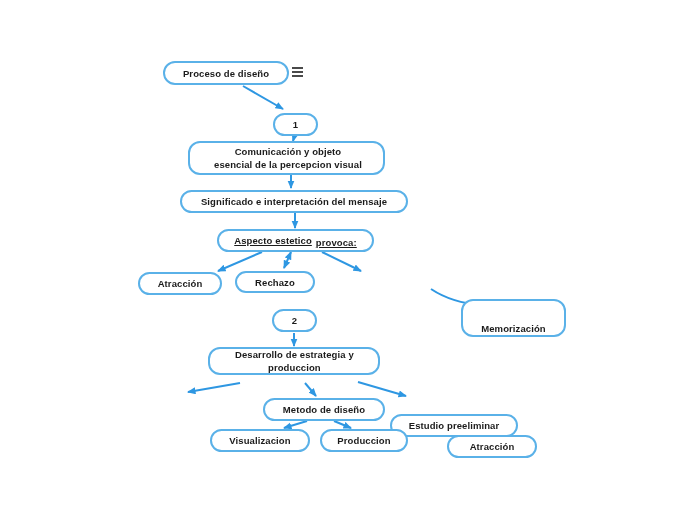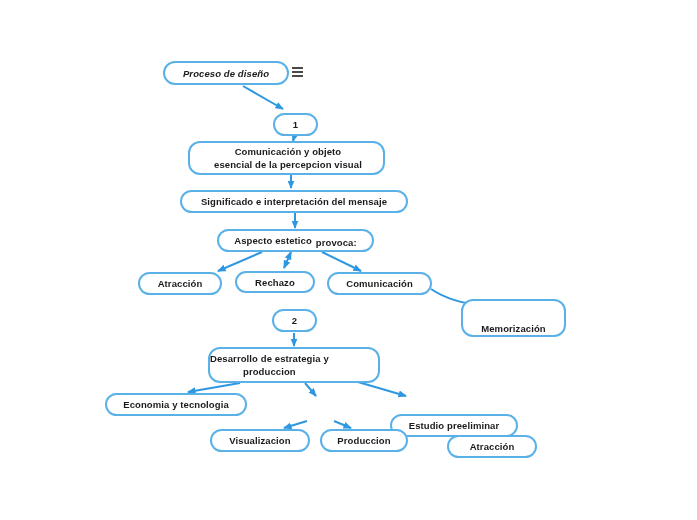--- a/index.html
+++ b/index.html
@@ -33,31 +33,31 @@
     letter-spacing:0.1px;
     cursor:pointer;
   }
   .node .node-label { white-space:pre-line; line-height:13px; }
 
   .node.left-text { justify-content:flex-start; text-align:center; }
 
   .node-label-secondary { position:relative; top:1.5px; margin-left:4px; }
 
   
-  #n-proceso       { left:163px; top:61px;  width:126px; height:24px;font-style:italic; }
+  #n-proceso       { left:163px; top:61px;  width:126px; height:24px; }
   #n-1             { left:273px; top:113px; width:45px;  height:23px; }
   #n-comobj        { left:188px; top:141px; width:197px; height:34px; padding-left:24px; }
   #n-significado   { left:180px; top:190px; width:228px; height:23px;text-align:right; }
-  #n-aspecto       { left:217px; top:229px; width:157px; height:23px; }
+  #n-aspecto       { left:217px; top:229px; width:157px; height:23px;text-decoration:underline; }
   #n-atraccion     { left:138px; top:272px; width:84px;  height:23px; }
   #n-rechazo       { left:235px; top:271px; width:80px;  height:22px; }
   #n-comunicacion  { left:327px; top:272px; width:105px; height:23px; }
   #n-memorizacion  { left:461px; top:299px; width:105px; height:38px;align-items:flex-end; }
   #n-2             { left:272px; top:309px; width:45px;  height:23px; }
-  #n-desarrollo    { left:208px; top:347px; width:172px; height:36px; }
+  #n-desarrollo    { left:208px; top:347px; width:172px; height:28px; padding-left:25px; }
   #n-economia      { left:105px; top:393px; width:142px; height:23px; }
   #n-metodo        { left:263px; top:398px; width:122px; height:23px; }
   #n-estudio       { left:390px; top:398px; width:128px; height:23px;margin-top:16px; }
   #n-visualizacion { left:210px; top:429px; width:100px; height:23px; }
   #n-produccion    { left:320px; top:429px; width:88px;  height:23px; }
   #n-evaluacion    { left:447px; top:435px; width:90px;  height:23px; }
 
   
   .node-menu {
     position:absolute; left:292px; top:66px;
@@ -126,41 +126,38 @@
   </div>
 
   <div class="node" id="n-atraccion">
     <span class="node-label">Atracción</span>
   </div>
 
   <div class="node" id="n-rechazo">
     <span class="node-label">Rechazo</span>
   </div>
 
-  <div class="node" id="n-comunicacion">
-    <span class="node-label">Comunicación</span>
-  </div>
 
   <div class="node" id="n-memorizacion">
     <span class="node-label">Memorización</span>
   </div>
 
   <div class="node" id="n-2">
     <span class="node-label">2</span>
   </div>
 
   <div class="node left-text" id="n-desarrollo">
     <span class="node-label">Desarrollo de estrategia y
 produccion</span>
   </div>
 
-  <div class="node" id="n-economia">
-    <span class="node-label">Economia y tecnologia</span>
+
+  <div class="node" id="n-metodo">
+    <span class="node-label">Metodo de diseño</span>
   </div>
-
 
   <div class="node" id="n-estudio">
     <span class="node-label">Estudio preeliminar</span>
   </div>
 
   <div class="node" id="n-visualizacion">
     <span class="node-label">Visualizacion</span>
   </div>
 
   <div class="node" id="n-produccion">

